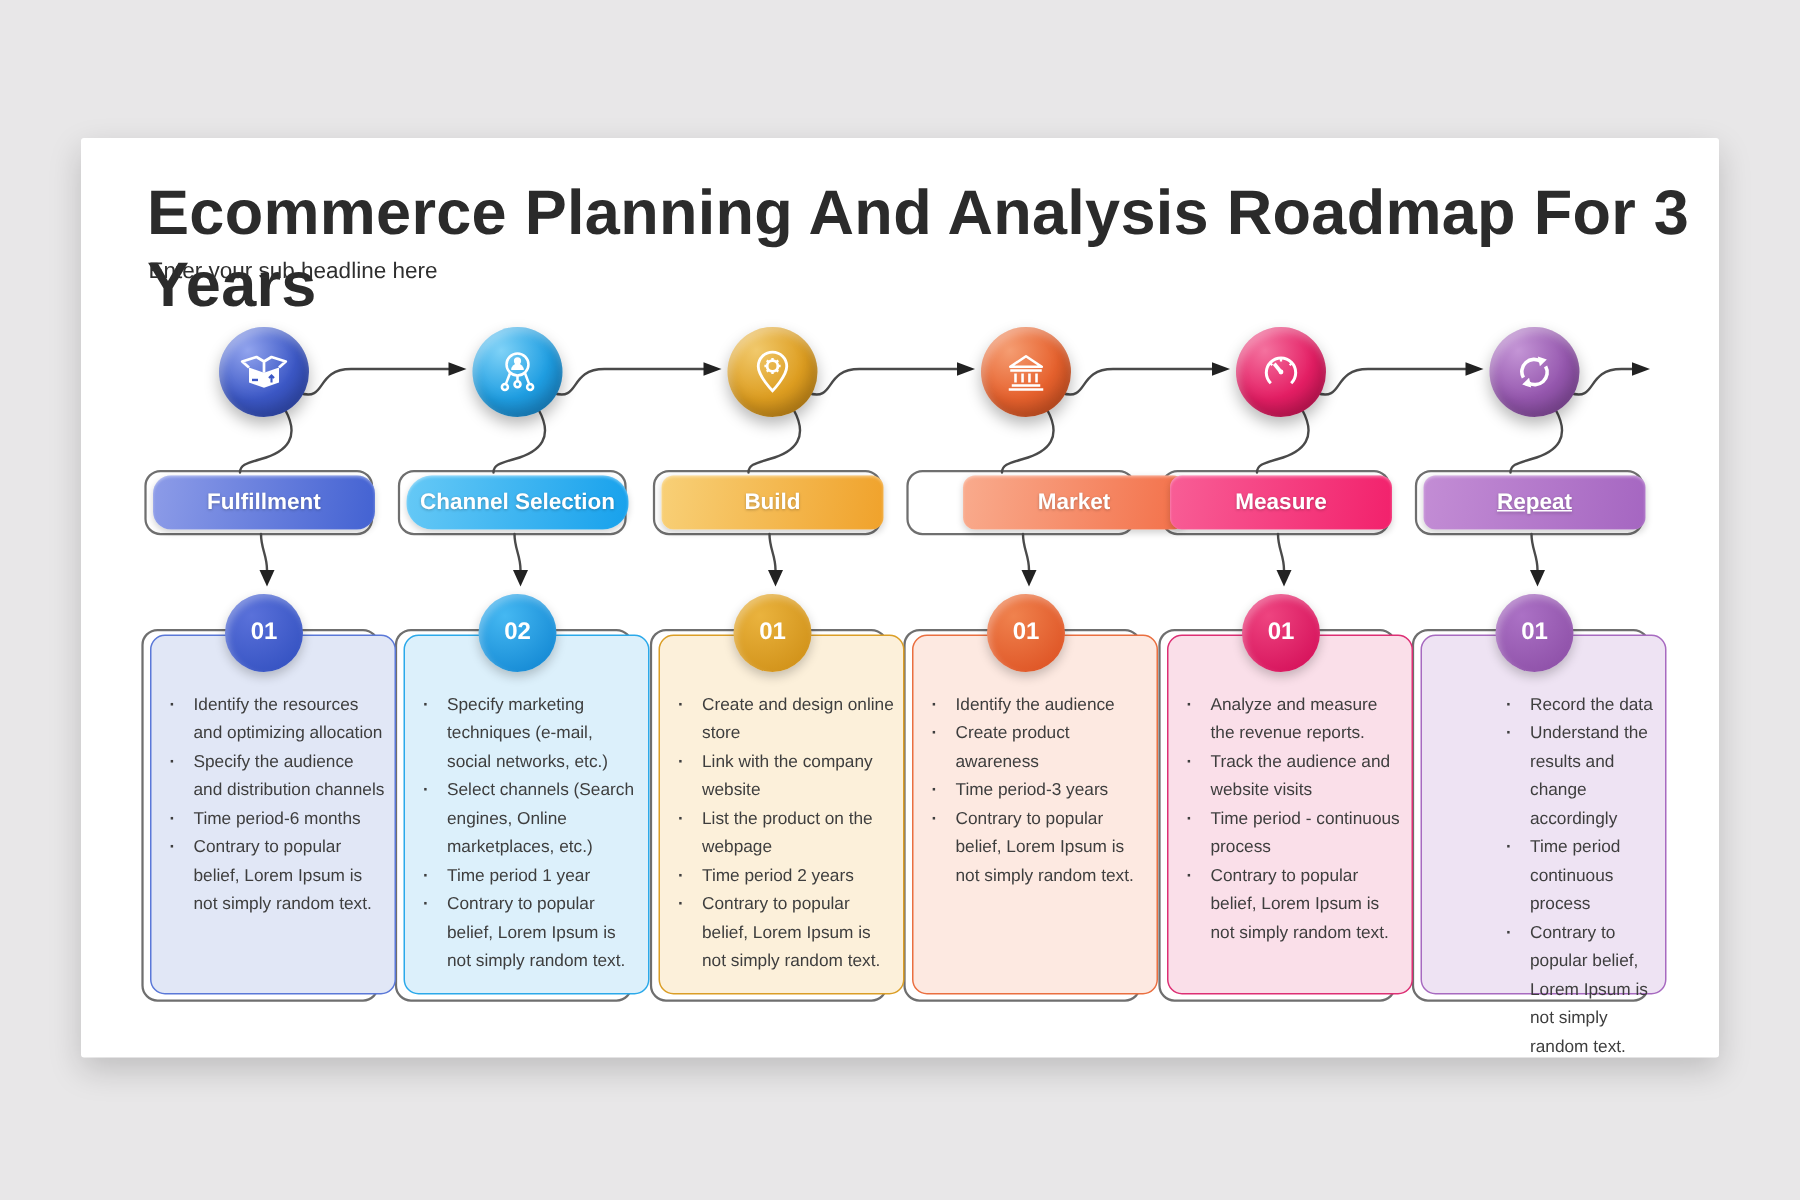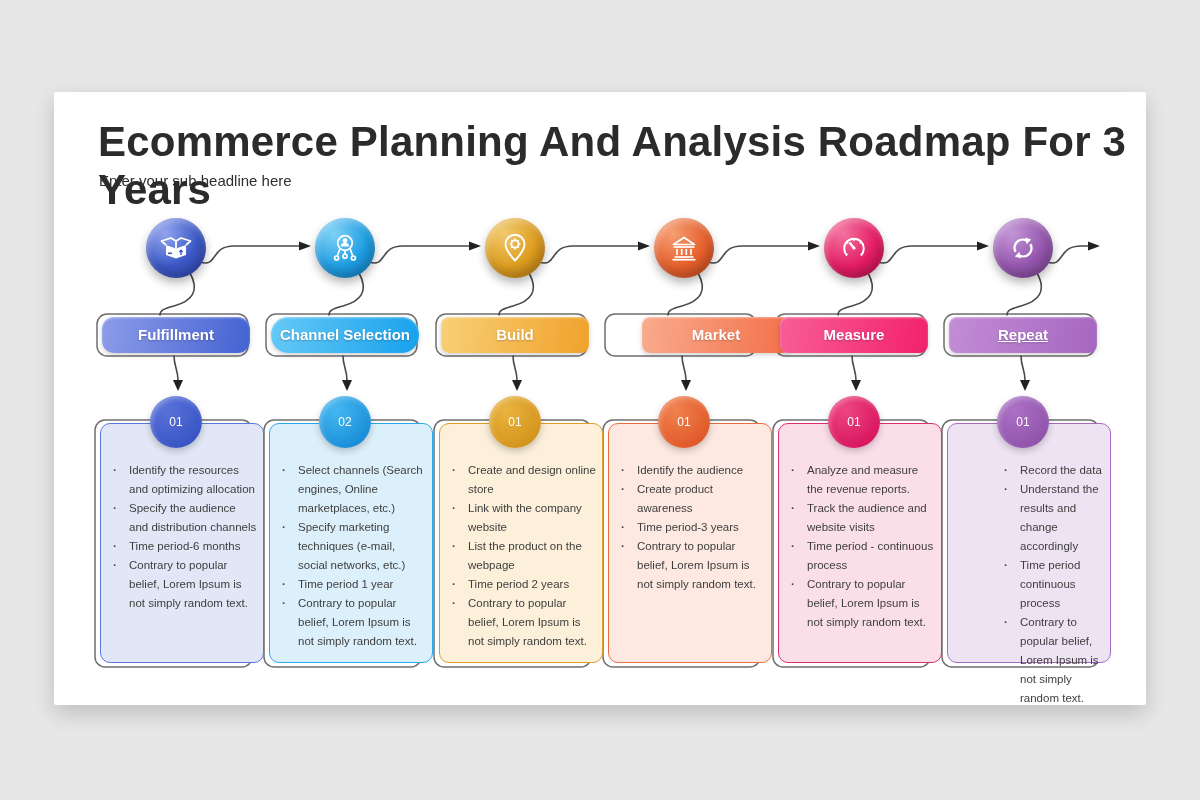--- a/index.html
+++ b/index.html
@@ -21,21 +21,21 @@
       display:flex;align-items:center;justify-content:center;}
   .icon-badge svg{display:block;}
   .pill{position:absolute;top:317px;width:148px;height:36px;border-radius:8px;
       background:linear-gradient(100deg, var(--pill-from) 0%, var(--pill-to) 100%);
       box-shadow:0 2px 5px rgba(0,0,0,0.18), inset 0 1px 2px rgba(255,255,255,0.4);
       text-align:center;line-height:36px;font-size:15px;font-weight:700;color:#ffffff;
       text-shadow:0 1px 2px rgba(0,0,0,0.25);}
   .num-badge{position:absolute;top:396px;width:52px;height:52px;border-radius:50%;
       background:radial-gradient(circle at 34% 28%, var(--num-from) 0%, var(--num-to) 90%);
       box-shadow:0 3px 7px rgba(0,0,0,0.22), inset 2px 3px 5px rgba(255,255,255,0.3);
-      text-align:center;line-height:52px;font-size:12px;font-weight:400;color:#ffffff;z-index:3;}
+      text-align:center;line-height:52px;font-size:16px;font-weight:700;color:#ffffff;z-index:3;}
   .card{position:absolute;top:423px;width:164px;height:240px;border-radius:10px;
       background:var(--card-bg);border:1px solid var(--card-border);box-sizing:border-box;z-index:2;}
   .card ul{list-style:none;margin:37px 6px 0 8px;padding:0;}
   .card li{position:relative;padding-left:20px;font-size:11.5px;line-height:19px;color:#3e3e3e;}
   .card li::before{content:"·";position:absolute;left:4px;top:0;font-weight:700;color:#3e3e3e;}
 </style>
 </head>
 <body>
 
 <div class="stage">
@@ -124,22 +124,22 @@
           <path d="M16 18.3 L16 22 M11 16.8 L8.4 23.6 M21 16.8 L23.6 23.6"></path>
           <circle cx="16" cy="24.2" r="2"></circle>
           <circle cx="7.6" cy="26" r="2"></circle>
           <circle cx="24.4" cy="26" r="2"></circle>
         </svg>
     </div>
     <div class="pill" style="left:271px;border-radius:17px;">Channel Selection</div>
     <div class="num-badge" style="left:319px;">02</div>
     <div class="card" style="left:269px;">
       <ul>
+          <li>Specify marketing techniques (e-mail, social networks, etc.)</li>
           <li>Select channels (Search engines, Online marketplaces, etc.)</li>
-          <li>Specify marketing techniques (e-mail, social networks, etc.)</li>
           <li>Time period 1 year</li>
           <li>Contrary to popular belief, Lorem Ipsum is not simply random text.</li>
         </ul>
     </div>
   </div>
 
   <div class="col" style="--icon-main: #dd9d20; --icon-dark: #b67a12; --icon-hi: #f1c96c; --pill-from: #f8d077; --pill-to: #f0a22b; --num-from: #eab33e; --num-to: #cf8f16; --card-bg: #fcf0da; --card-border: #db9e26;">
     <div class="icon-badge" style="left:485px;">
       <svg width="32" height="32" viewBox="0 0 32 32" fill="none" stroke="#fff" stroke-width="1.9">
           <path d="M16 28.5 C16 28.5 6.5 18.8 6.5 12.2 A9.5 9.5 0 0 1 25.5 12.2 C25.5 18.8 16 28.5 16 28.5 Z"></path>

